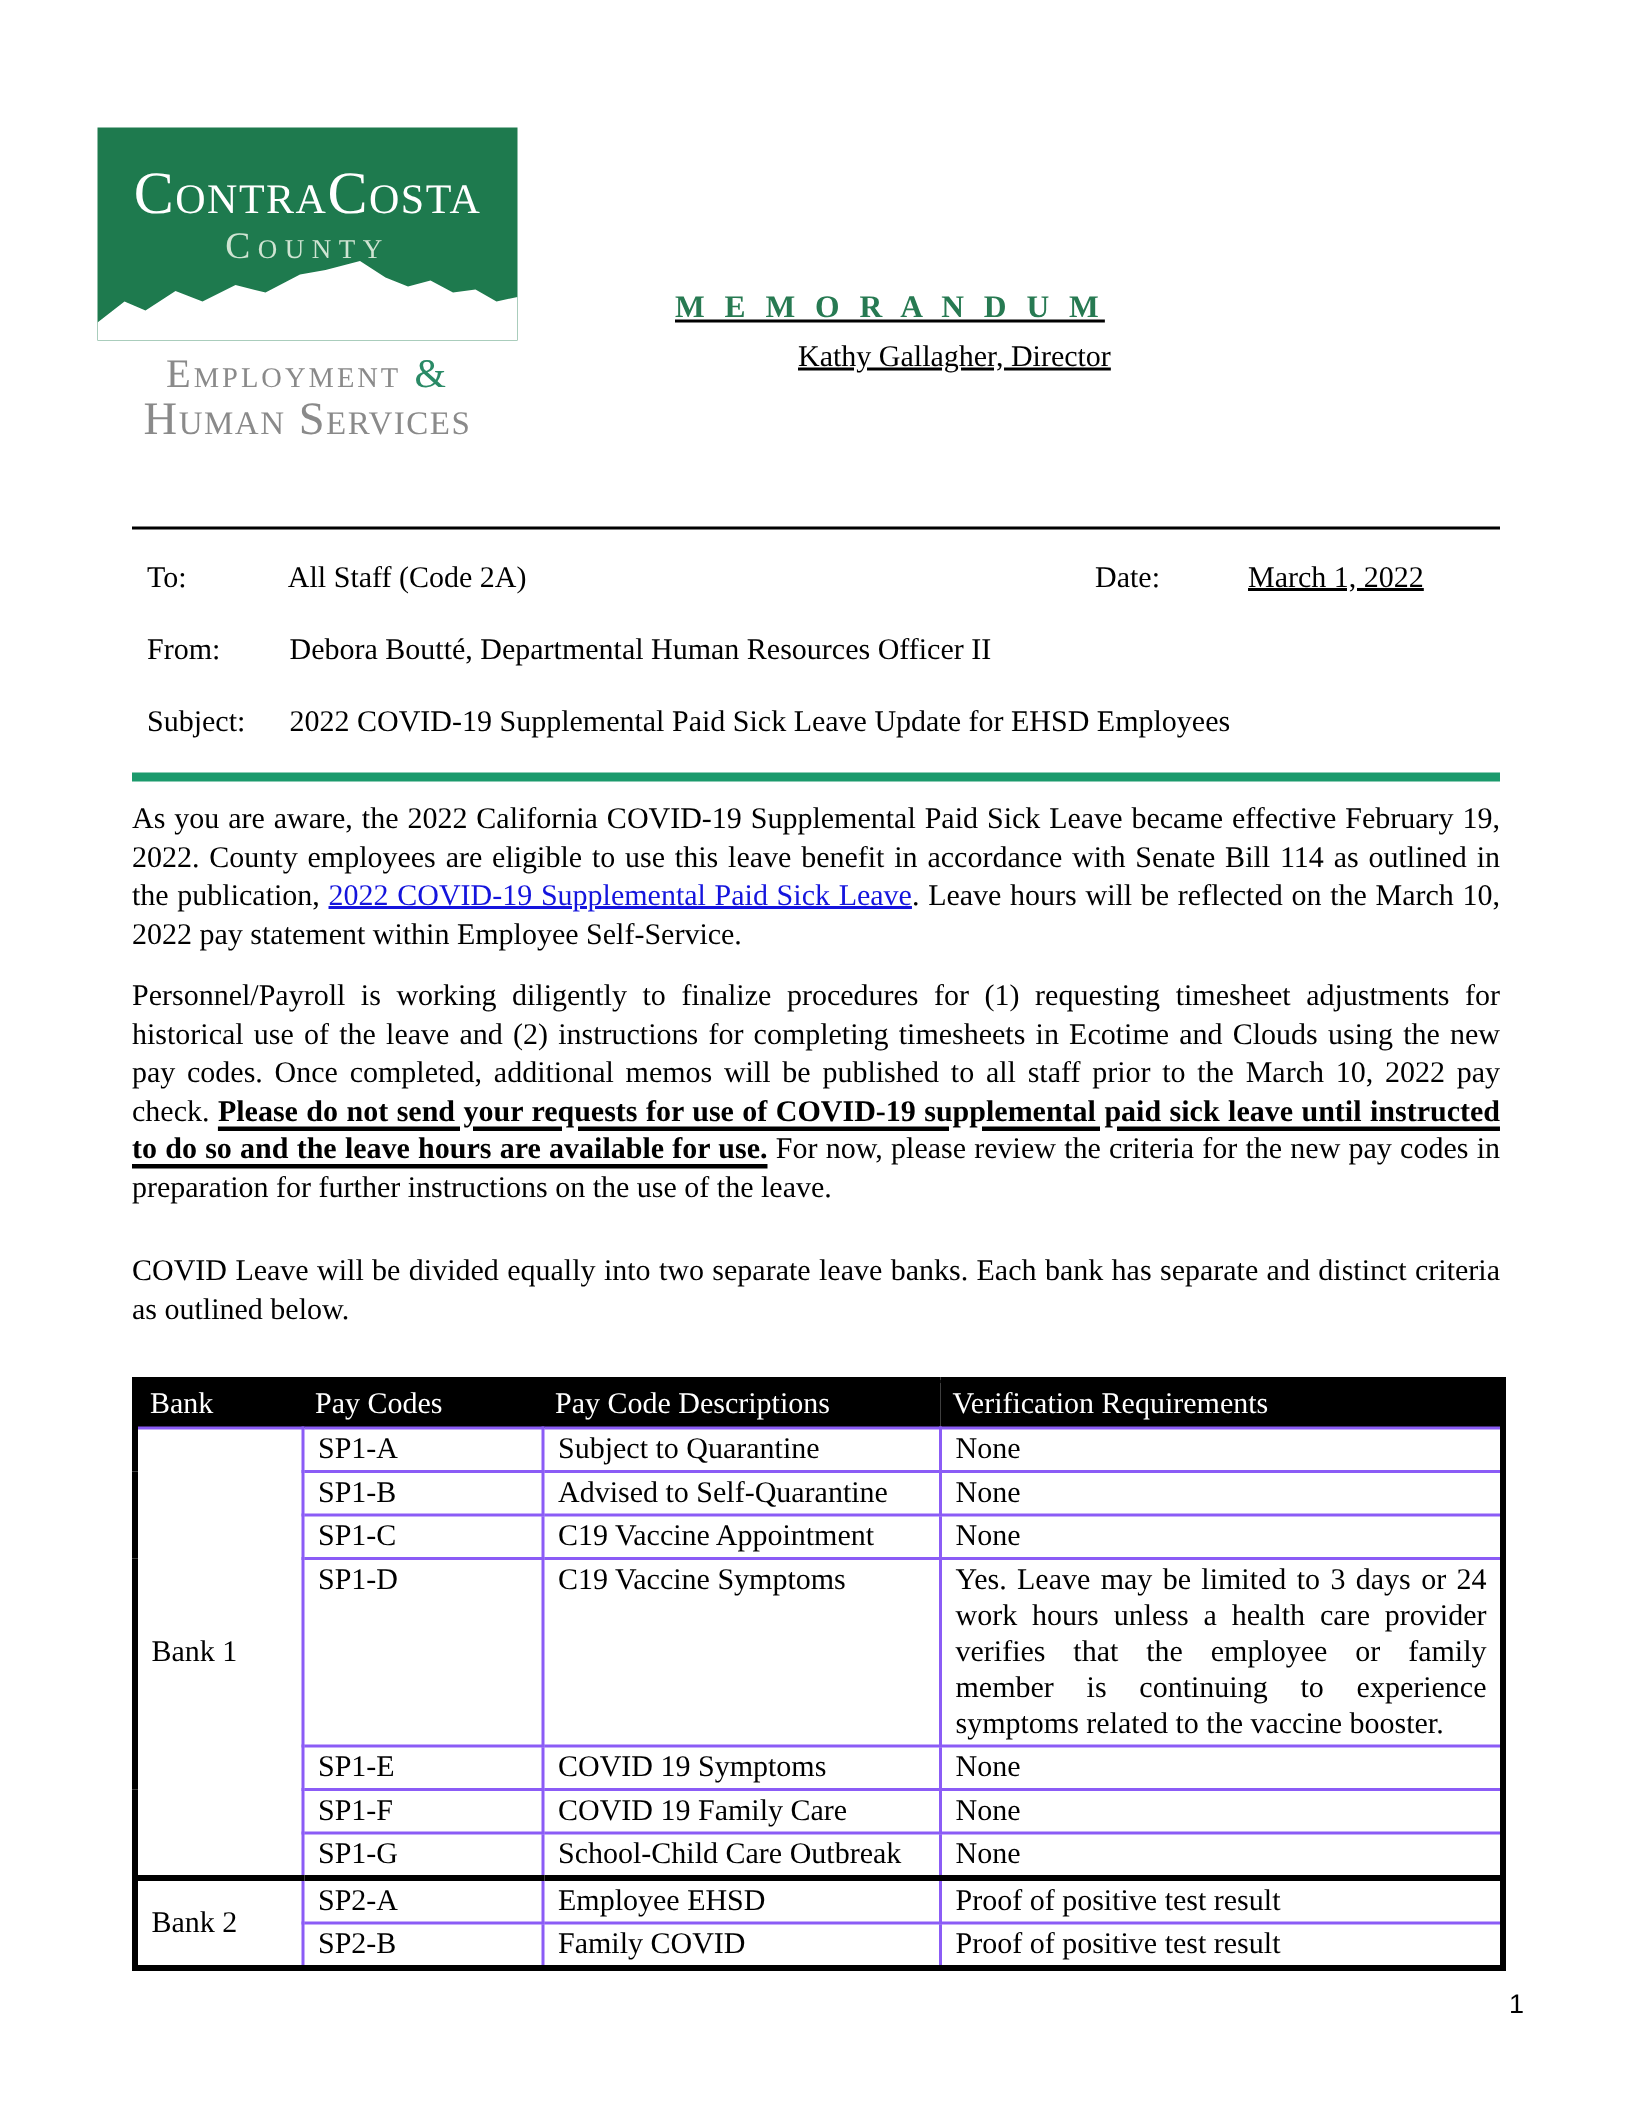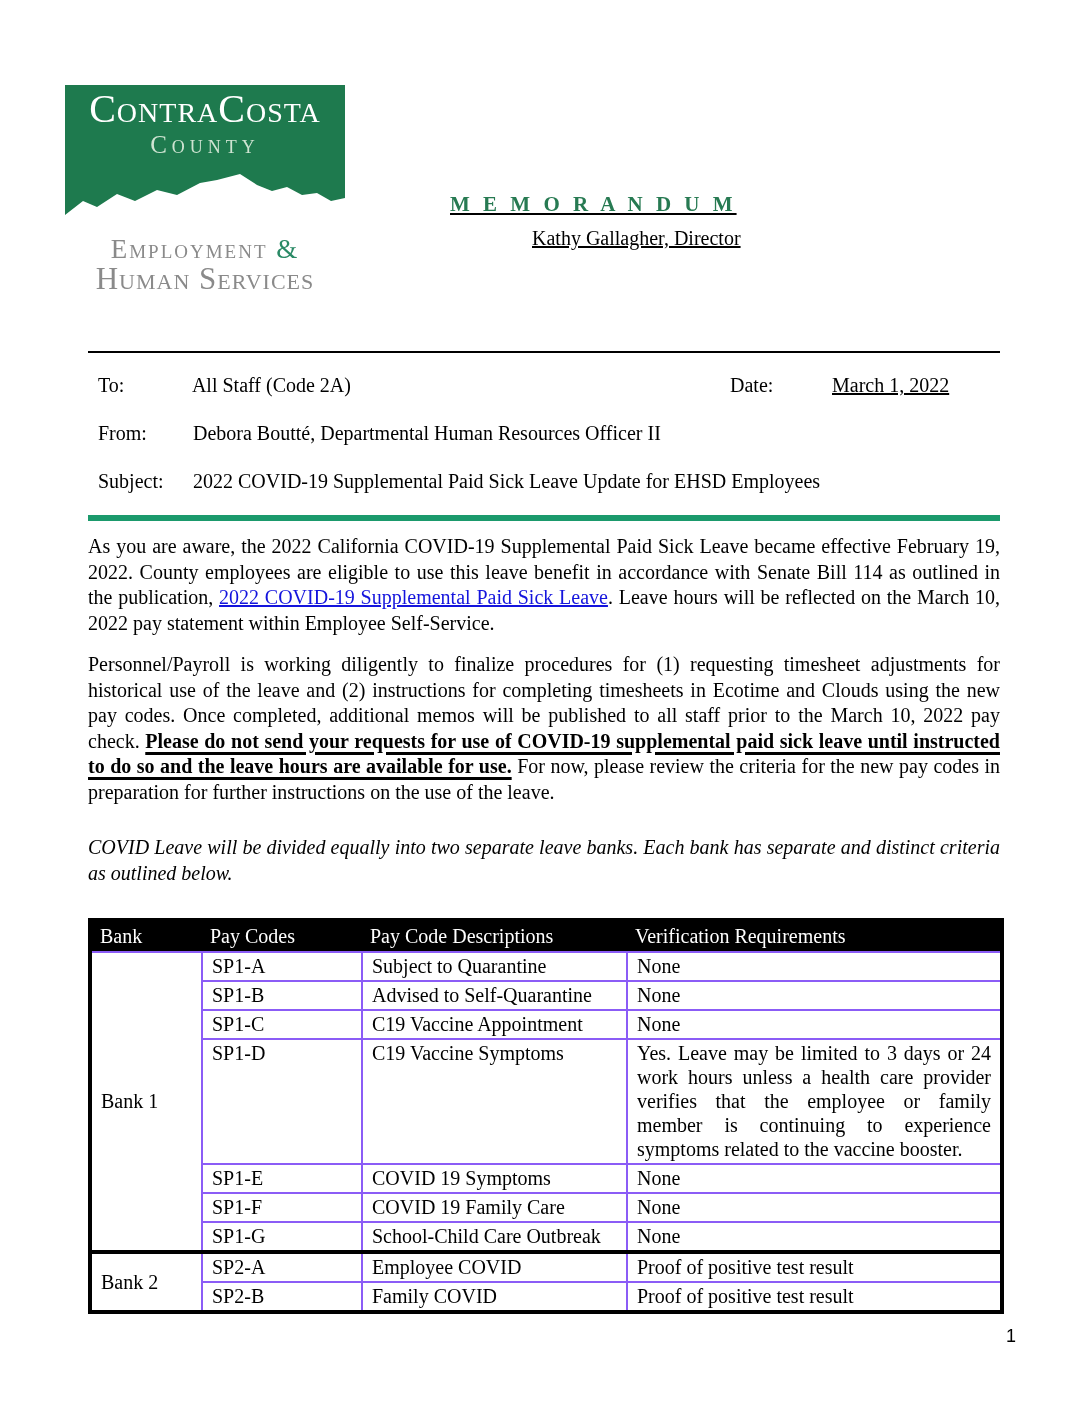--- a/index.html
+++ b/index.html
@@ -12,21 +12,21 @@
     font-family: "Liberation Serif", serif;
     color: #000000;
     overflow: hidden;
   }
 
   
   .logo { position: absolute; left: 65px; top: 85px; width: 280px; text-align: center; }
   .logo-box { position: relative; width: 280px; height: 142px; background: #1e7a4e; }
   .logo-box svg { position: absolute; left: 0; bottom: 0; display: block; }
   .logo-line1 {
-    position: relative; z-index: 2; padding-top: 4px;
+    position: relative; z-index: 2; padding-top: 24px;
     font-variant: small-caps; font-size: 40px; line-height: 1;
     color: #ffffff; letter-spacing: 1px;
   }
   .logo-line2 {
     position: relative; z-index: 2; margin-top: 3px;
     font-variant: small-caps; font-size: 25px; line-height: 1;
     color: #cfe4d2; letter-spacing: 5px;
   }
   .dept1 { margin-top: 8px; font-variant: small-caps; font-size: 27px; line-height: 1.05; color: #8a8a8a; letter-spacing: 2px; }
   .dept1 .amp { color: #2a8a66; }
@@ -50,21 +50,21 @@
   .meta-row + .meta-row { margin-top: 24px; }
   .meta-label { display: inline-block; width: 90px; margin-left: 10px; }
   .date-label { position: absolute; left: 642px; }
   .date-value { position: absolute; left: 744px; text-decoration: underline; }
 
   .rule-green { margin-top: 21px; height: 6px; background: #1b9a6c; }
 
   p { margin: 0; text-align: justify; font-size: 20px; line-height: 25.5px; }
   .p1 { margin-top: 13px; font-family: Liberation Serif, serif; }
   .p2 { margin-top: 16px; }
-  .p3 { margin-top: 30px; font-style: italic; }
+  .p3 { margin-top: 30px; }
   .doc-link { color: #1414dd; text-decoration: underline; cursor: pointer; }
   .bold-underline { font-weight: bold; text-decoration: underline; text-decoration-thickness: 2.5px; text-underline-offset: 4px; }
 
   
   table.pay-table { margin-top: 32px; width: 912px; border-collapse: collapse; border: 4px solid #000; font-size: 20px; table-layout: fixed; }
   .pay-table col.c-bank { width: 112px; }
   .pay-table col.c-code { width: 160px; }
   .pay-table col.c-desc { width: 265px; }
   .pay-table col.c-verif { width: 375px; }
   .pay-table th {
@@ -178,21 +178,21 @@
           <tr>
             <td class="code-cell">SP1-G</td>
             <td class="description-cell">School-Child Care Outbreak</td>
             <td class="verification-cell">None</td>
           </tr>
         </tbody>
         <tbody>
           <tr class="bank-sep">
             <td rowspan="2" class="bank-cell">Bank 2</td>
             <td class="code-cell">SP2-A</td>
-            <td class="description-cell">Employee COVID</td>
+            <td class="description-cell">Employee EHSD</td>
             <td class="verification-cell">Proof of positive test result</td>
           </tr>
           <tr>
             <td class="code-cell">SP2-B</td>
             <td class="description-cell">Family COVID</td>
             <td class="verification-cell">Proof of positive test result</td>
           </tr>
         </tbody>
       </table>
 

